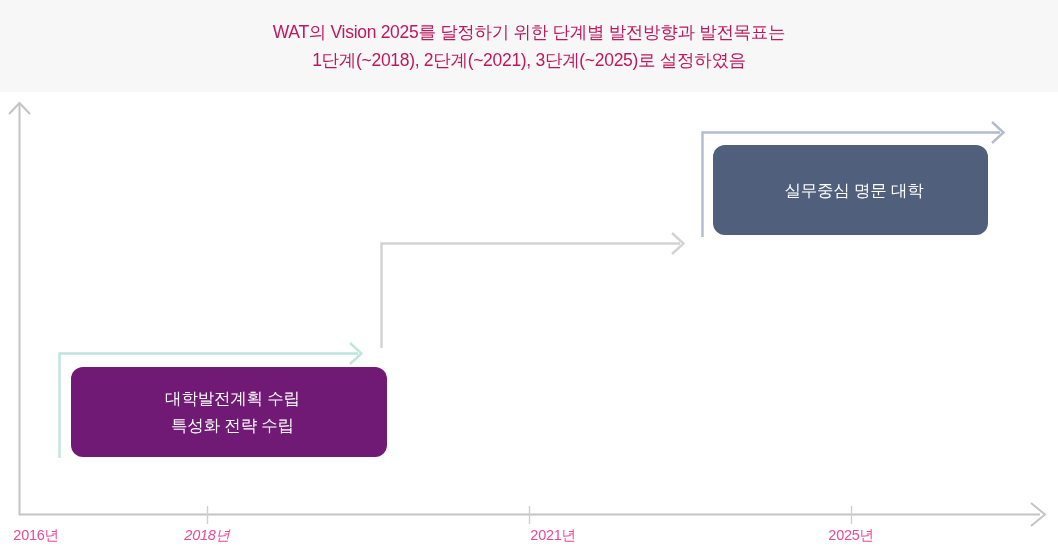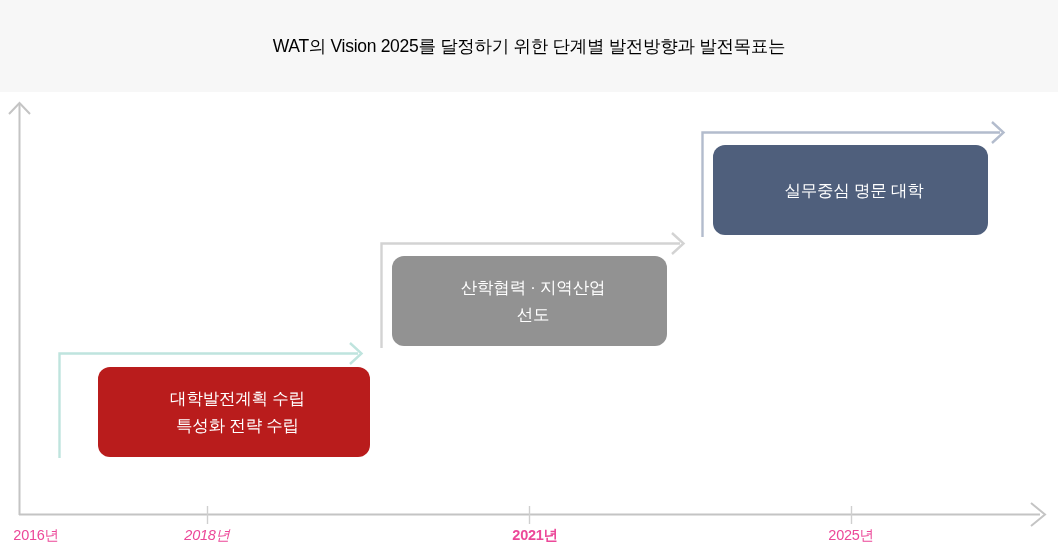--- a/index.html
+++ b/index.html
@@ -25,21 +25,21 @@
     background: #f7f7f7;
     display: flex;
     flex-direction: column;
     align-items: center;
     justify-content: center;
     box-sizing: border-box;
   }
   #header-banner .headline {
     font-size: 17.5px;
     line-height: 28px;
-    color: #000000;
+    color: #be185d;
     letter-spacing: -0.3px;
     text-align: center;
     white-space: nowrap;
   }
 
   
   #timeline-chart {
     position: absolute;
     left: 0;
     top: 92px;
@@ -67,24 +67,23 @@
     font-size: 16.5px;
     line-height: 27px;
     letter-spacing: -0.2px;
     box-sizing: border-box;
     white-space: pre-line;
     padding-left: 7px;
   }
   #stage-box-1 {
     left: 71px;
     top: 275px;
-    width: 272px;
+    width: 316px;
     height: 90px;
-    background: #b91c1c;
-    margin-left: 27px;
+    background: #701a75;
   }
   #stage-box-2 {
     left: 392px;
     top: 164px;
     width: 275px;
     height: 90px;
     background: #929292;
   }
   #stage-box-3 {
     left: 713px;
@@ -99,28 +98,29 @@
     position: absolute;
     font-size: 14.5px;
     color: #ec4899;
     letter-spacing: -0.3px;
     white-space: nowrap;
     transform: translateX(-50%);
     top: 434px;
   }
   #tick-label-0 { left: 36px; }
   #tick-label-1 { left: 207px; font-style: italic; }
-  #tick-label-2 { left: 535px; font-weight: bold; }
+  #tick-label-2 { left: 553px; }
   #tick-label-3 { left: 851px; text-align: center; }
 </style>
 </head>
 <body>
 
 <div id="header-banner">
   <div class="headline">WAT의 Vision 2025를 달정하기 위한 단계별 발전방향과 발전목표는</div>
+  <div class="headline">1단계(~2018), 2단계(~2021), 3단계(~2025)로 설정하였음</div>
 </div>
 
 <div id="timeline-chart">
 
   <svg id="axis-layer" width="1058" height="462" viewBox="0 0 1058 462" xmlns="http://www.w3.org/2000/svg">
 
     <g>
       <line x1="19.5" y1="12" x2="19.5" y2="423" stroke="#c4c4c4" stroke-width="2"></line>
       <polyline points="9,22 19.5,11 30,22" fill="none" stroke="#c4c4c4" stroke-width="2"></polyline>
     </g>
@@ -148,22 +148,20 @@
 
     <g>
       <path d="M 702.5 145 L 702.5 40.5 L 1000 40.5" fill="none" stroke="#b3bccd" stroke-width="2.4"></path>
       <polyline points="992,30 1003.5,40.5 992,51" fill="none" stroke="#b3bccd" stroke-width="2.4"></polyline>
     </g>
   </svg>
 
   <div class="stage-box" id="stage-box-1">대학발전계획 수립
 특성화 전략 수립</div>
 
-  <div class="stage-box" id="stage-box-2">산학협력 · 지역산업
-선도</div>
 
   <div class="stage-box" id="stage-box-3">실무중심 명문 대학</div>
 
   <div class="axis-tick-label" id="tick-label-0">2016년</div>
   <div class="axis-tick-label" id="tick-label-1">2018년</div>
   <div class="axis-tick-label" id="tick-label-2">2021년</div>
   <div class="axis-tick-label" id="tick-label-3">2025년</div>
 </div>
 
 </body></html>

